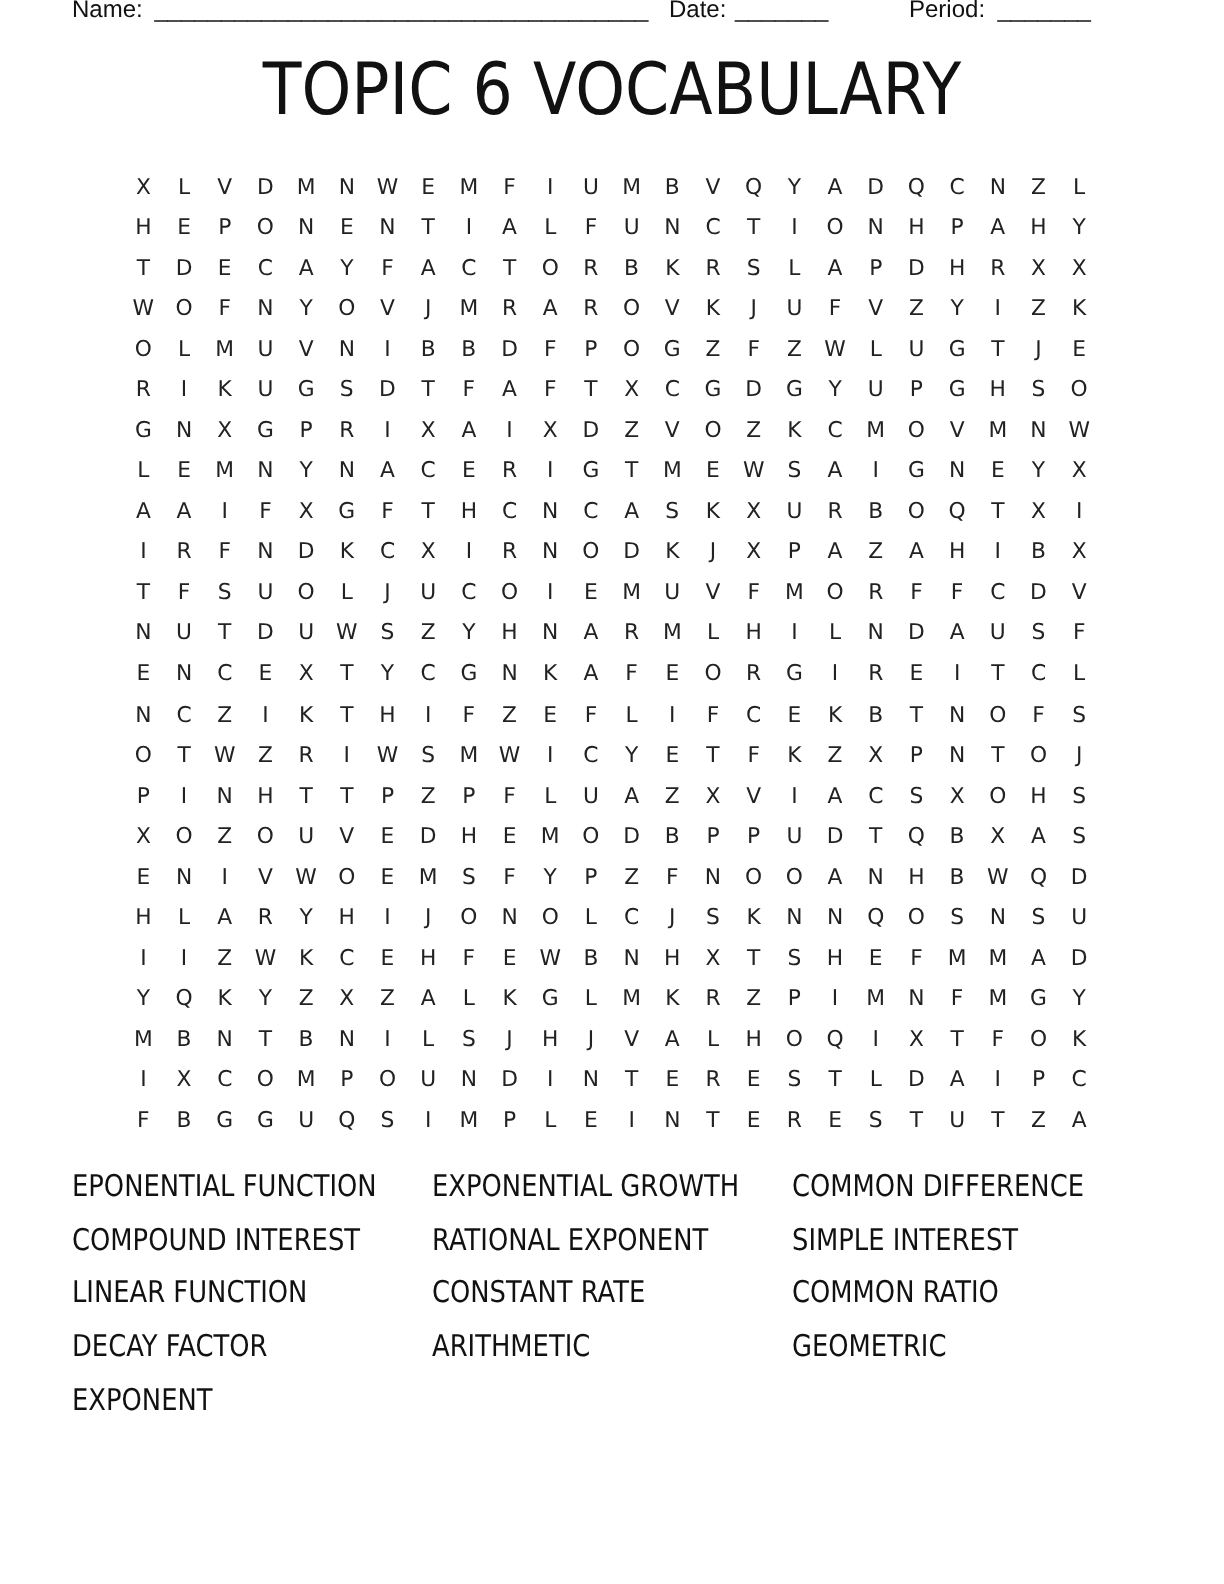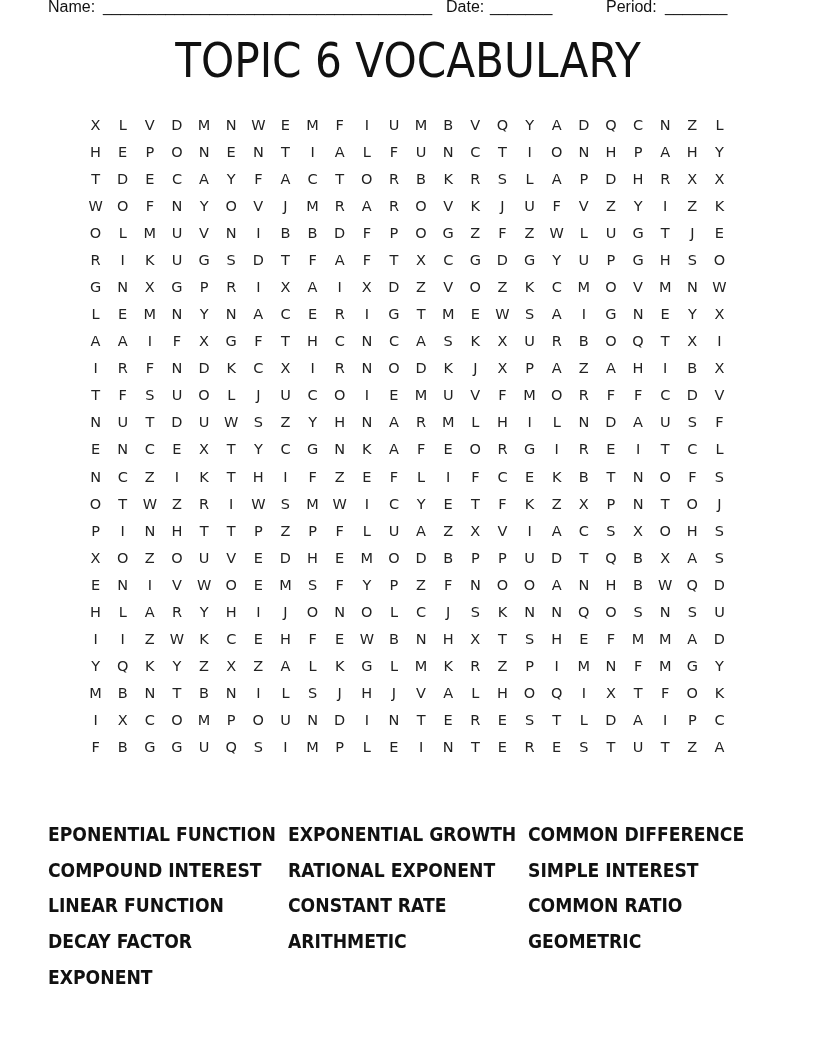--- a/index.html
+++ b/index.html
@@ -19,22 +19,22 @@
     position: absolute; left: 82px; top: 111px;
     display: grid;
     grid-template-columns: repeat(24, 27.13px);
     grid-auto-rows: 27.08px;
   }
   .cell {
     font-family: "DejaVu Sans", sans-serif; font-size: 14.5px; color: #222;
     display: flex; align-items: center; justify-content: center;
   }
   .words {
-    position: absolute; left: 48px; top: 822px; width: 740px;
-    display: grid; grid-template-columns: 240px 240px 240px; grid-auto-rows: 35.7px; font-weight: bold;
+    position: absolute; left: 48px; top: 778px; width: 740px;
+    display: grid; grid-template-columns: 240px 240px 240px; grid-auto-rows: 35.7px;
   }
   .word {
     font-family: "DejaVu Sans", sans-serif; font-size: 20px; color: #111;
     white-space: nowrap; transform-origin: left center; transform: scaleX(0.86);
   }
 </style>
 </head>
 <body>
 
 <div class="header-line">

